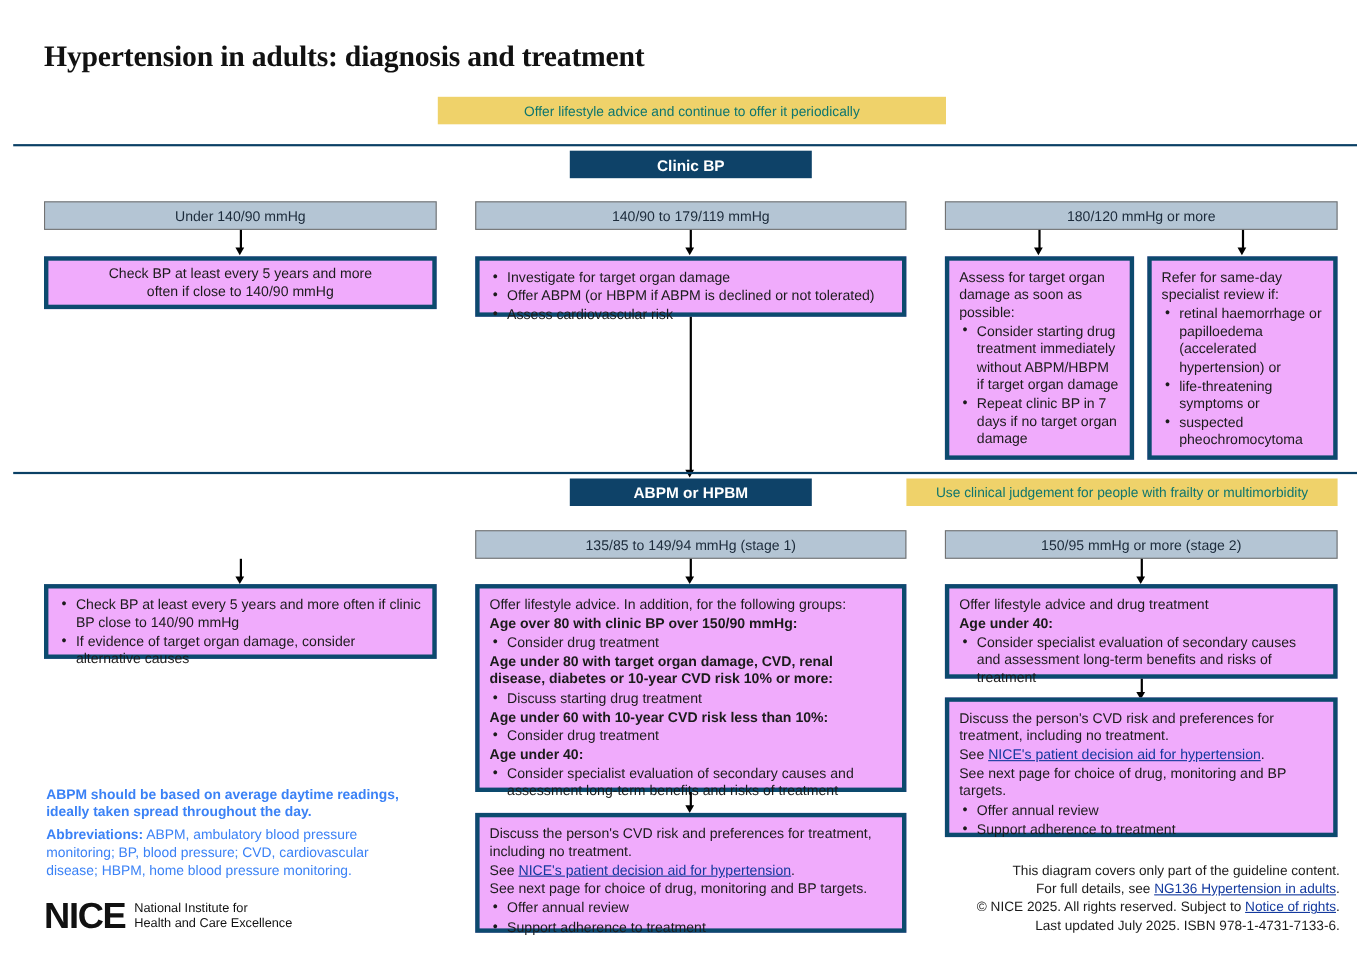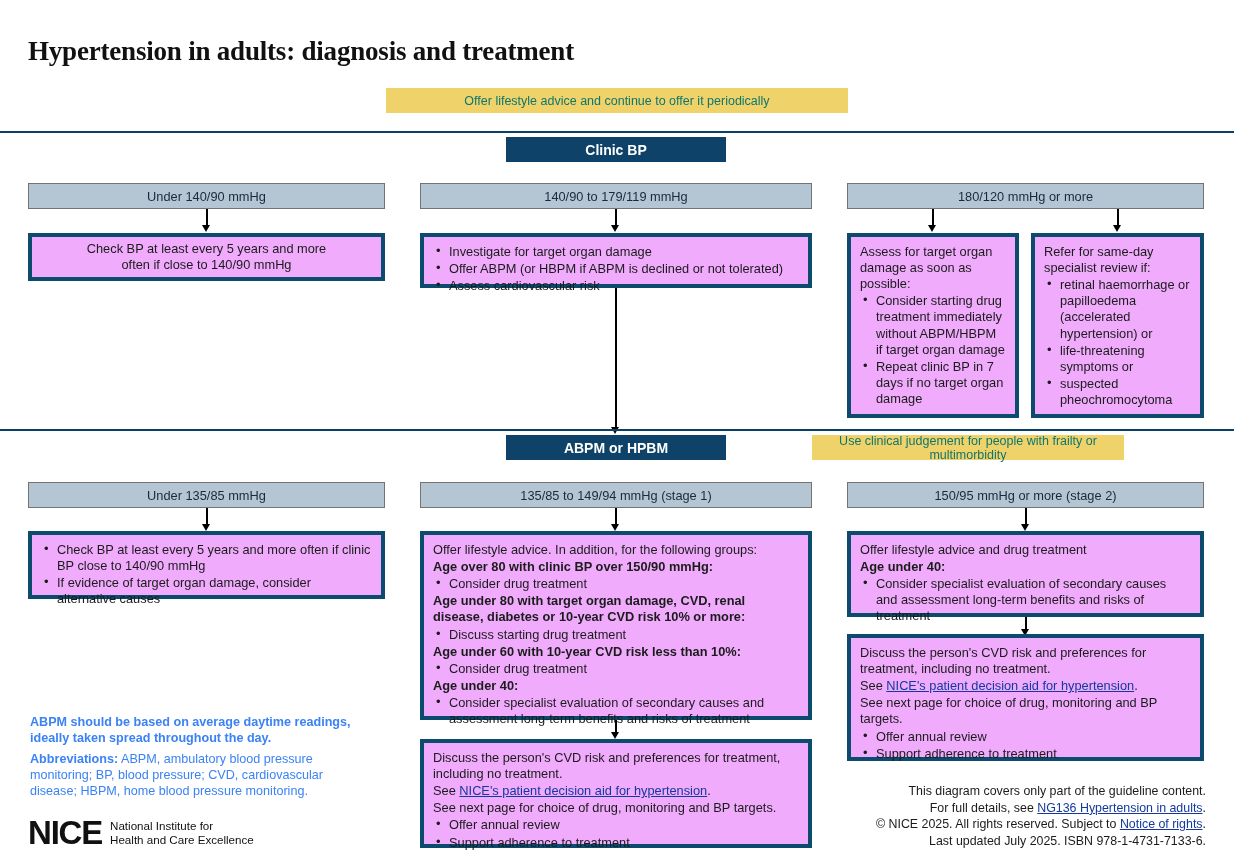--- a/index.html
+++ b/index.html
@@ -8,21 +8,21 @@
     width: 1234px; height: 868px;
     background: #ffffff;
     font-family: "Liberation Sans", sans-serif;
     color: #1b1b1b;
     position: relative;
     overflow: hidden;
   }
   .page { position: relative; width:1234px; height:868px; }
 
   
-  .abs { position:absolute; }
+  .abs { position:absolute;margin-left:12px; }
 
   
   #title {
     left: 28px; top: 36px;
     font-family: "Liberation Serif", serif;
     font-size: 27px;
     font-weight: 700;
     color: #111111;
     letter-spacing: -0.2px;
   }
@@ -170,23 +170,22 @@
     <ul class="b">
       <li>retinal haemorrhage or papilloedema (accelerated hypertension) or</li>
       <li>life-threatening symptoms or</li>
       <li>suspected pheochromocytoma</li>
     </ul>
   </div>
 
   <div class="abs hrule" style="top:429px;"></div>
 
   <div class="abs navy" style="left:506px; top:435px; width:220px; height:25px;">ABPM or HPBM</div>
-  <div class="abs banner" style="left:812px; top:435px; width:312px; height:25px;">Use clinical judgement for people with frailty or multimorbidity</div>
-
-  <div class="abs bluebox" style="left:28px; top:482px; width:357px; height:26px;">Under 135/85 mmHg</div>
+  <div class="abs banner" style="left:812px; top:435px; width:392px; height:25px;">Use clinical judgement for people with frailty or multimorbidity</div>
+
   <div class="abs vline" style="left:206px; top:508px; height:19px;"></div>
   <div class="abs arrowhead" style="left:202px; top:524px;"></div>
   <div class="abs cream" style="left:28px; top:531px; width:357px; height:68px;">
     <ul class="b">
       <li>Check BP at least every 5 years and more often if clinic BP close to 140/90 mmHg</li>
       <li>If evidence of target organ damage, consider alternative causes</li>
     </ul>
   </div>
 
   <div class="abs bluebox" style="left:420px; top:482px; width:392px; height:26px;">135/85 to 149/94 mmHg (stage 1)</div>

